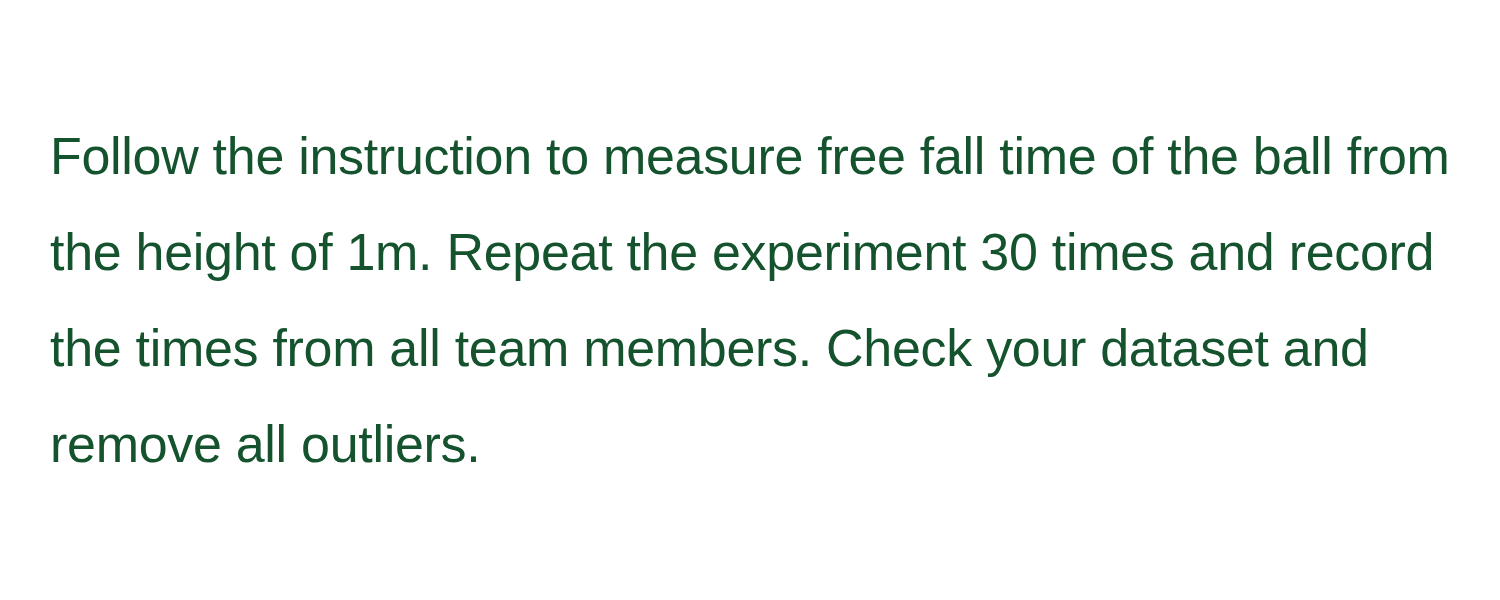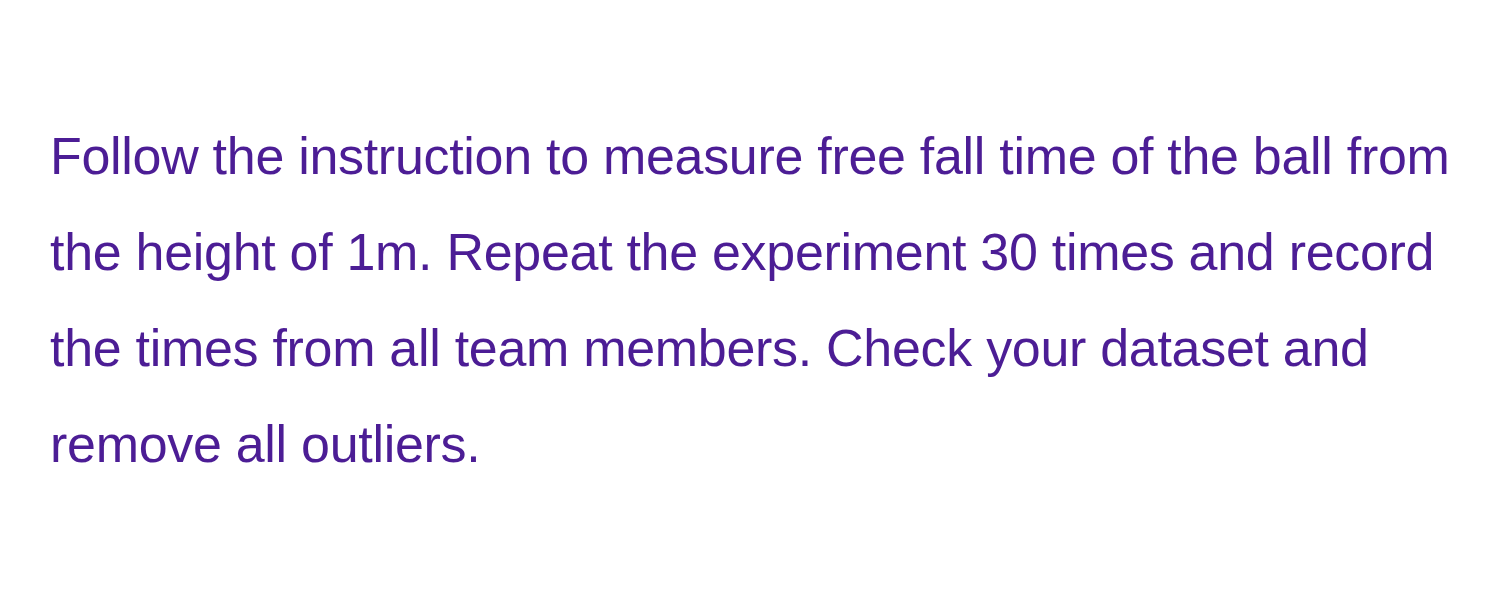--- a/index.html
+++ b/index.html
@@ -12,21 +12,21 @@
       height: 600px;
       background: #ffffff;
       font-family: -apple-system, BlinkMacSystemFont, "Segoe UI", Helvetica, Arial, sans-serif;
       display: flex;
       align-items: center;
       padding: 40px 50px;
     }
     .content {
       font-size: 52px;
       line-height: 1.85;
-      color: #4c1d95;
+      color: #14532d;
       font-weight: 400;
       letter-spacing: -0.3px;
     }
   </style>
 </head>
 <body>
 
 <div class="content">Follow the instruction to measure free fall time of the ball from the height of 1m. Repeat the experiment 30 times and record the times from all team members. Check your dataset and remove all outliers.</div>
 
 </body></html>

